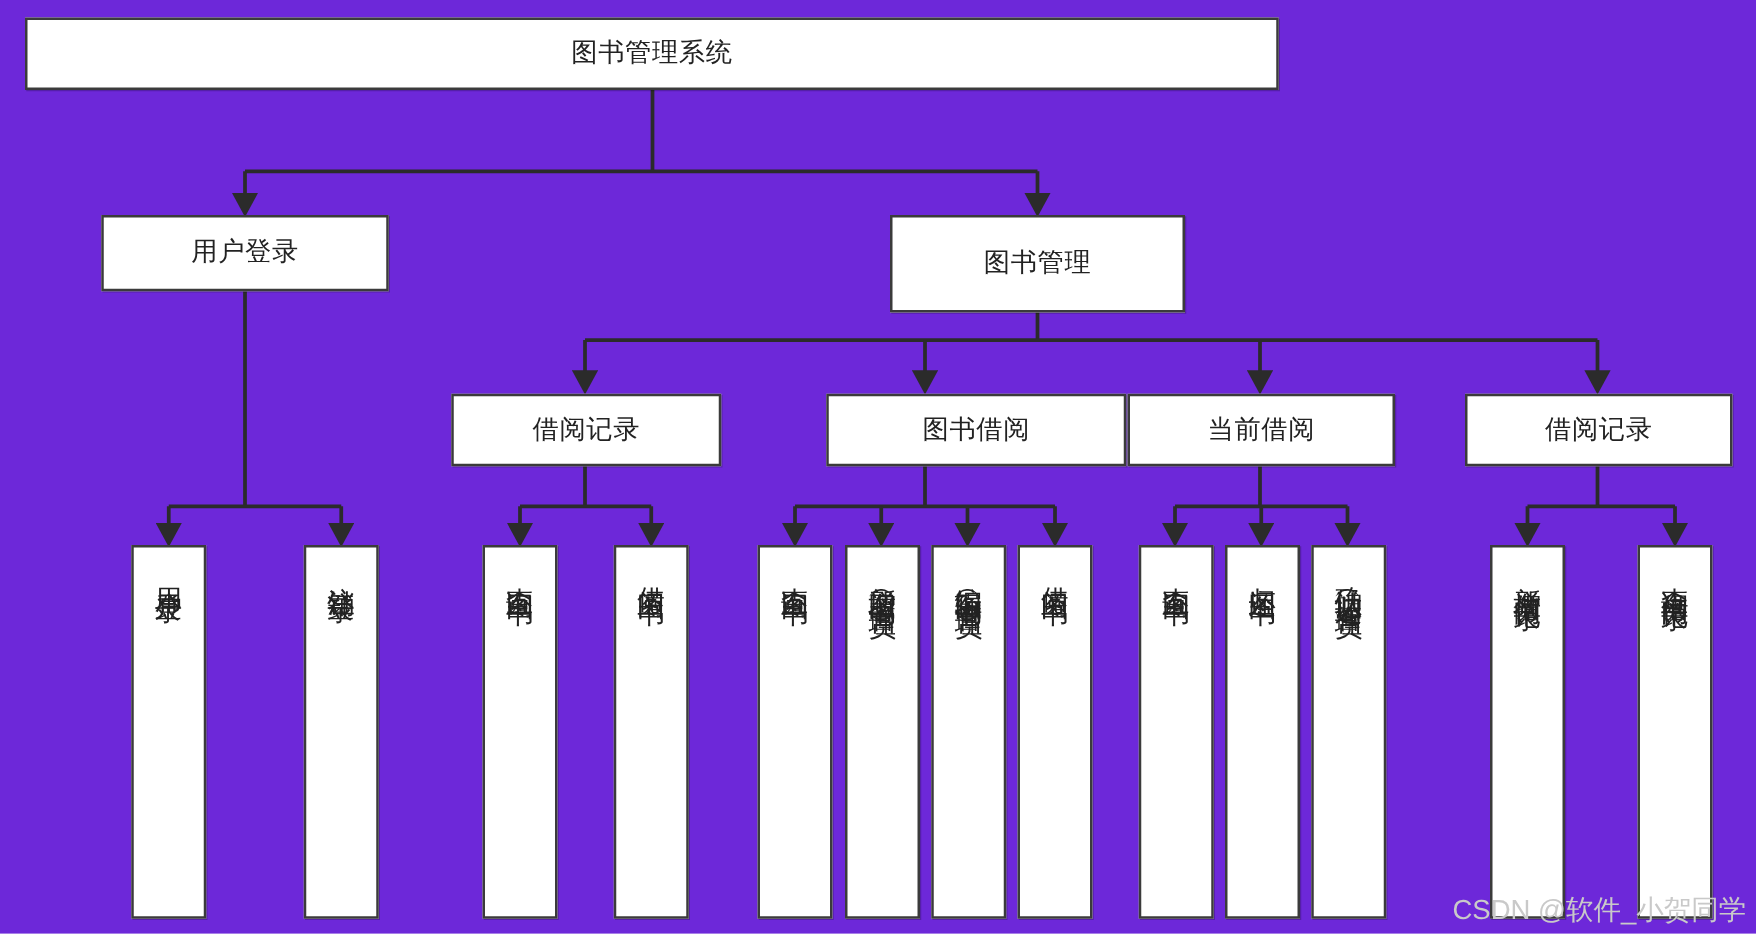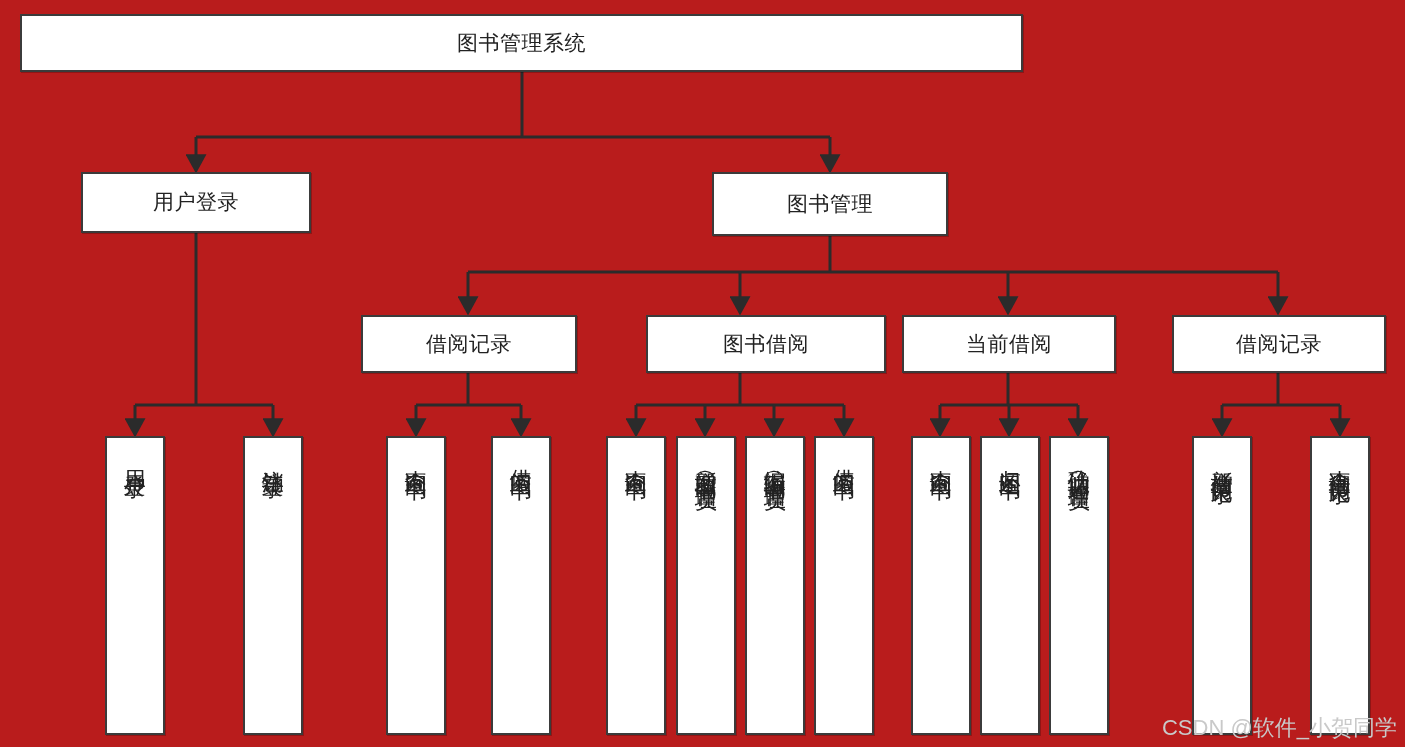--- a/index.html
+++ b/index.html
@@ -7,21 +7,21 @@
     padding: 0;
     background: #ffffff;
   }
   body {
     font-family: "Liberation Sans", "DejaVu Sans", sans-serif;
   }
   #canvas {
     position: relative;
     width: 1405px;
     height: 747px;
-    background: #b91c1c;
+    background: #6d28d9;
     overflow: hidden;
   }
   svg.wires {
     position: absolute;
     left: 0;
     top: 0;
     width: 1405px;
     height: 747px;
     pointer-events: none;
   }
@@ -123,28 +123,28 @@
     </g>
   </svg>
 
   <div class="node horiz" style="left:20px; top:14px; width:1003px; height:58px;">
     <span class="lbl">图书管理系统</span>
   </div>
 
   <div class="node horiz" style="left:81px; top:172px; width:230px; height:61px;">
     <span class="lbl">用户登录</span>
   </div>
-  <div class="node horiz" style="left:712px; top:172px; width:236px; height:64px;">
+  <div class="node horiz" style="left:712px; top:172px; width:236px; height:78px;">
     <span class="lbl">图书管理</span>
   </div>
 
   <div class="node horiz" style="left:361px; top:315px; width:216px; height:58px;">
     <span class="lbl">借阅记录</span>
   </div>
-  <div class="node horiz" style="left:646px; top:315px; width:240px; height:58px;">
+  <div class="node horiz" style="left:661px; top:315px; width:240px; height:58px;">
     <span class="lbl">图书借阅</span>
   </div>
   <div class="node horiz" style="left:902px; top:315px; width:214px; height:58px;">
     <span class="lbl">当前借阅</span>
   </div>
   <div class="node horiz" style="left:1172px; top:315px; width:214px; height:58px;">
     <span class="lbl">借阅记录</span>
   </div>
 
   <div class="node vert" style="left:105px; top:436px; width:60px; height:299px;">

